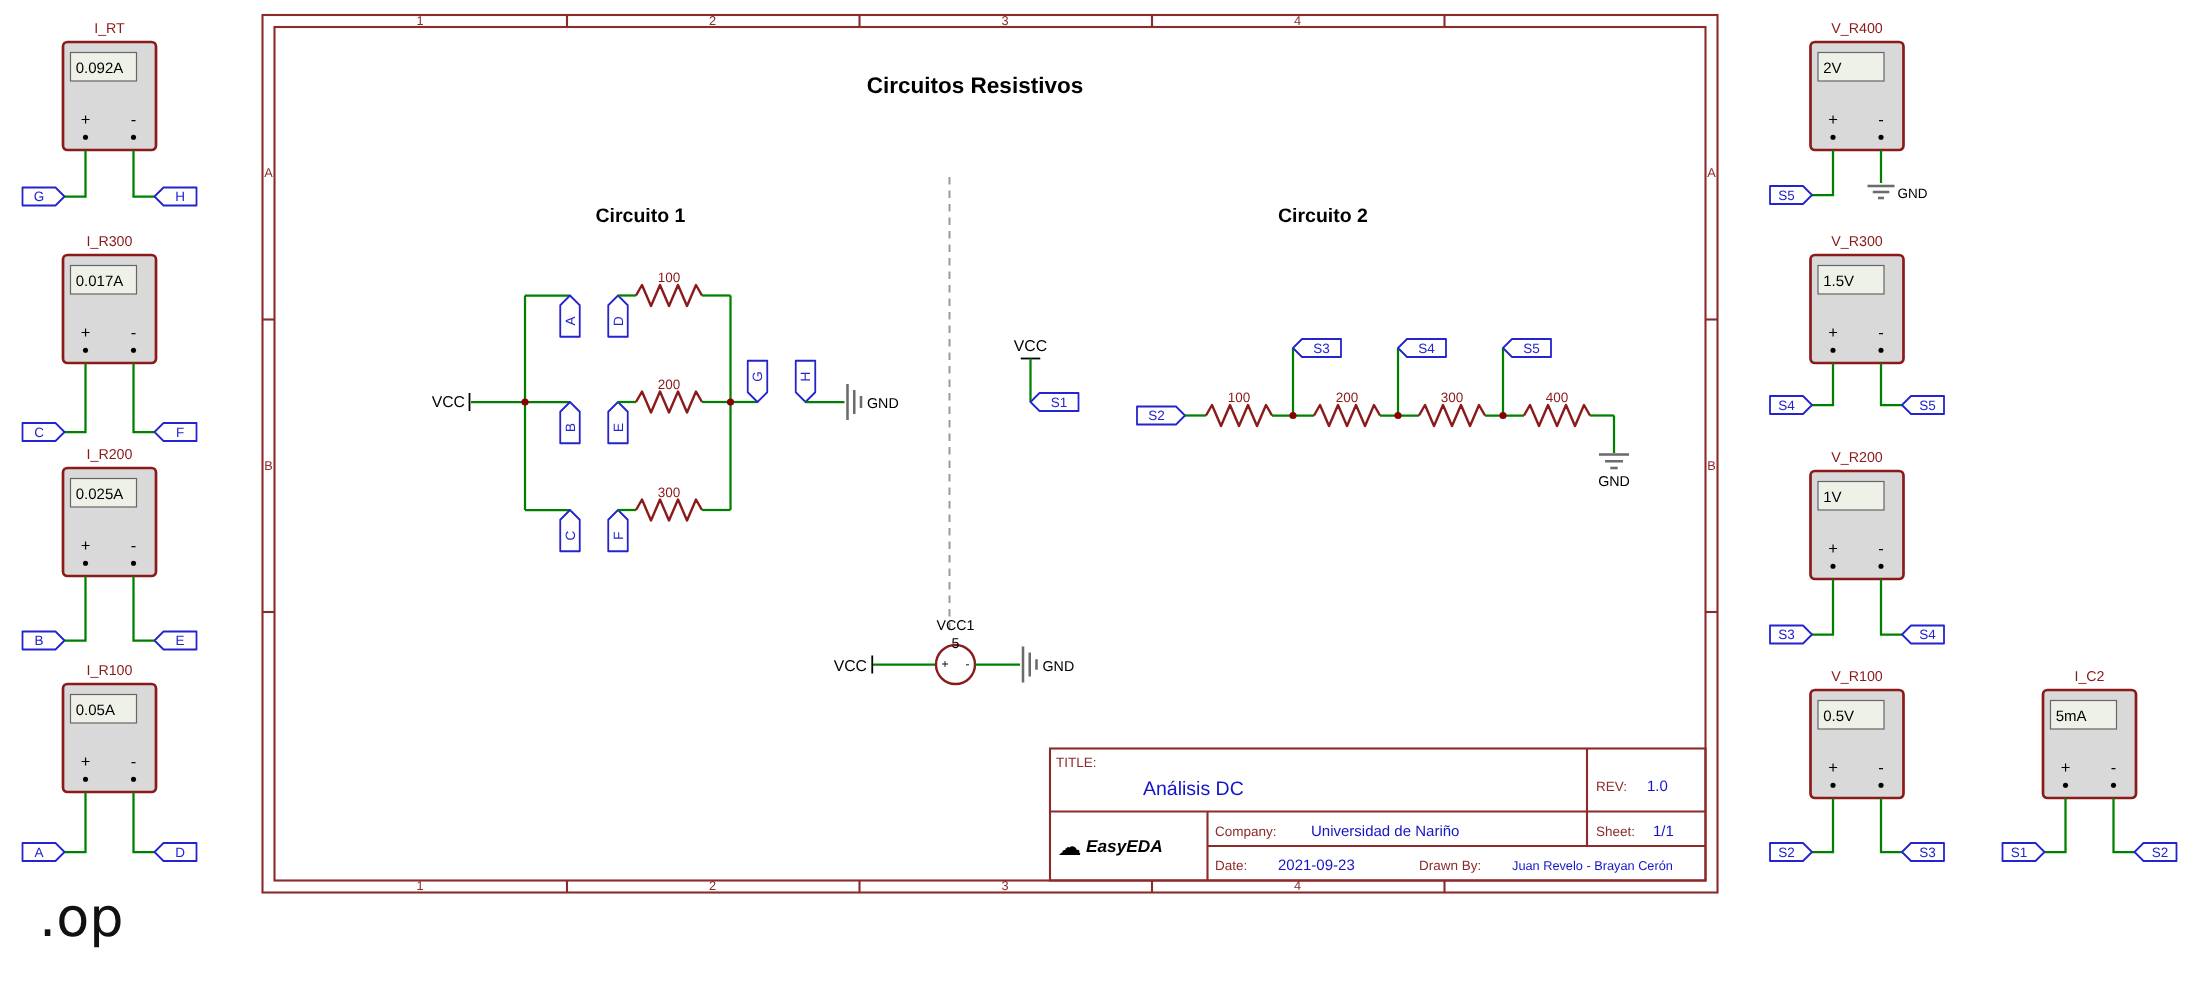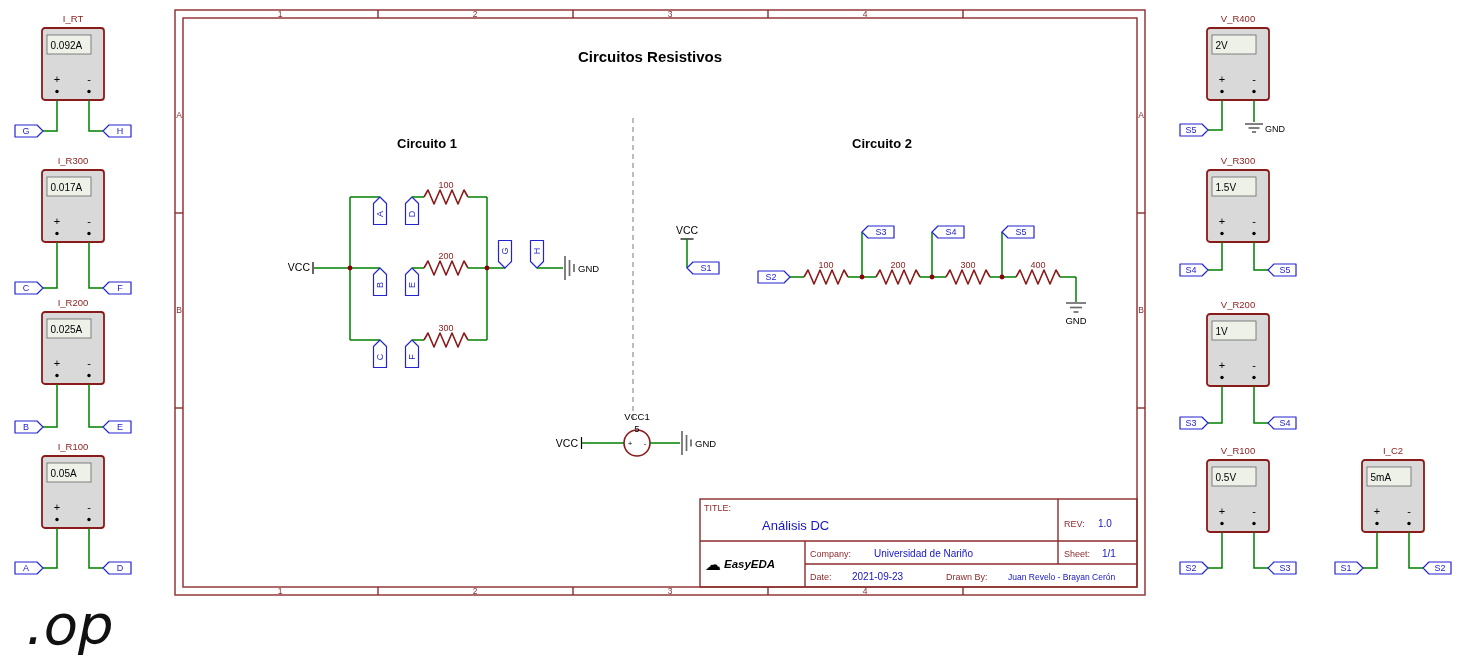--- a/index.html
+++ b/index.html
@@ -17,21 +17,21 @@
   .tagt{fill:#2323cf;font-size:9px}
   .lbl{fill:#8b1a1a;font-size:9.5px}
   .rlab{fill:#8b1a1a;font-size:9px}
   .gnd{stroke:#6b6b6b;stroke-width:1.7}
   .dot{fill:#8b0000}
   .blu{fill:#1414c8}
   .tbl{stroke:#8c2b2b;fill:none;stroke-width:1.4}
   .tblt{fill:#8c2b2b;font-size:9px}
   .hd{font-weight:bold;font-size:13px}
   .sheet-title{font-weight:bold;font-size:15px}
-  .spice-op{position:absolute;left:26px;top:592px;font-size:56px;font-style:italic;color:#111;
+  .spice-op{position:absolute;left:26px;top:592px;font-size:36px;color:#111;
             font-family:"DejaVu Sans","Liberation Sans",sans-serif}
 </style>
 </head>
 <body>
 
 <div class="stage">
 <svg width="1458" height="660" viewBox="0 0 1458 660">
   <defs>
     <path id="res" d="M0 0 L4 -7 L10 7 L16 -7 L22 7 L28 -7 L34 7 L40 -7 L44 0"></path>
   </defs>

